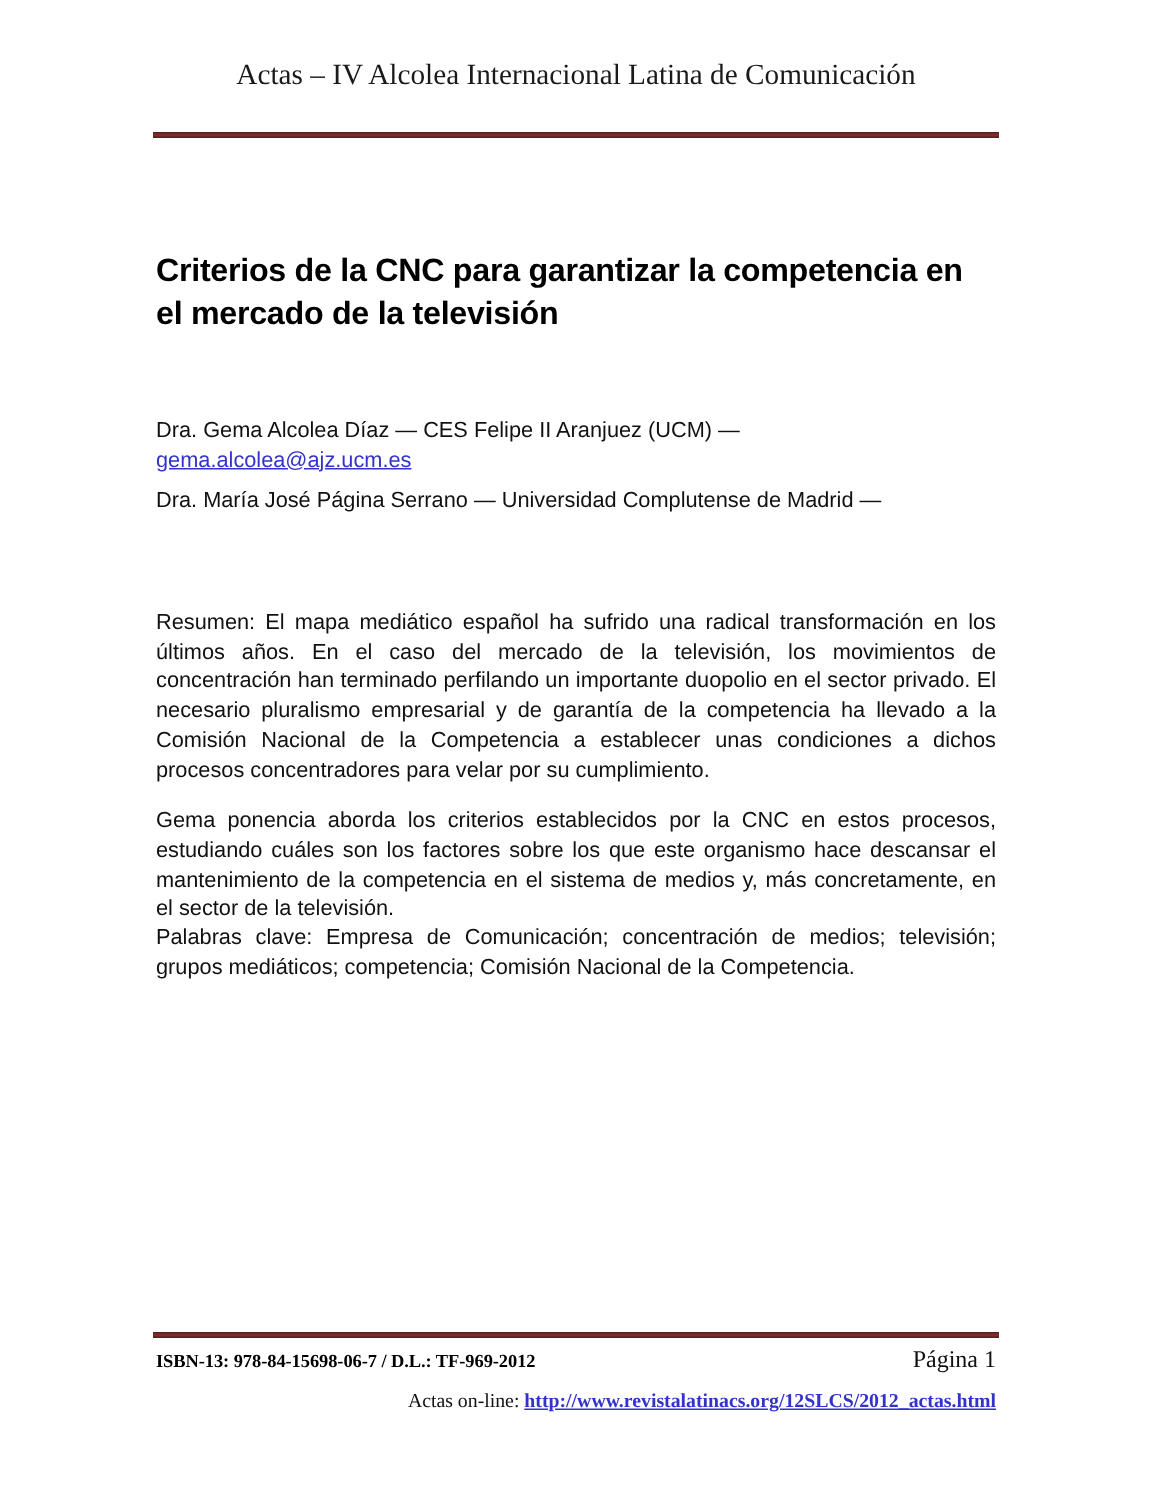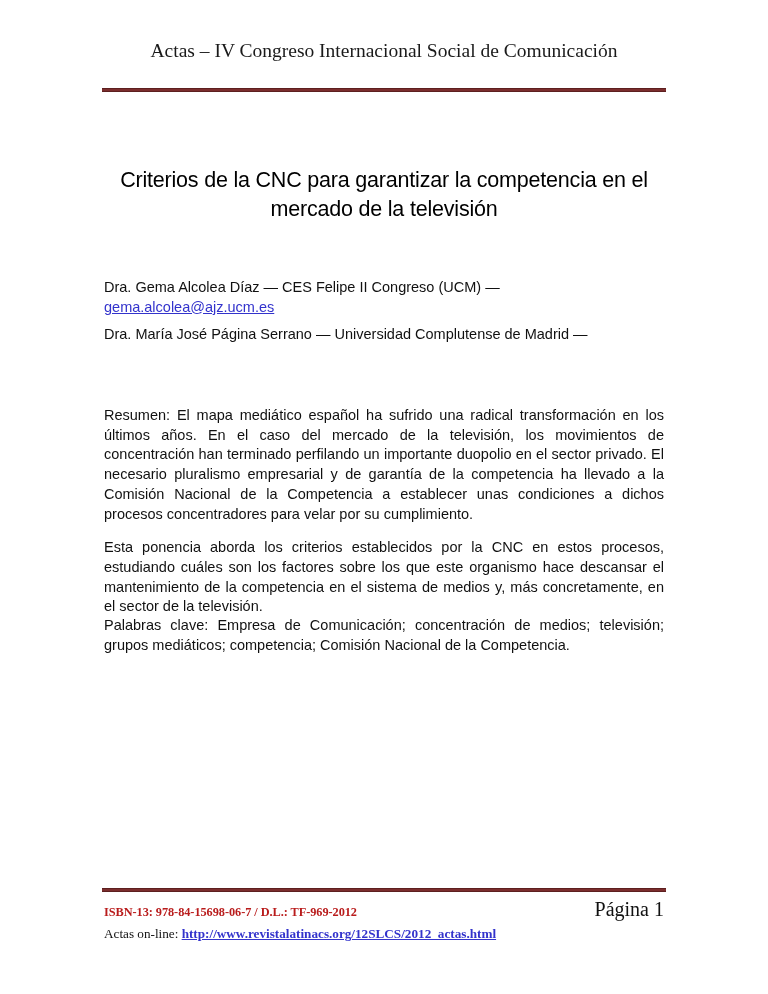--- a/index.html
+++ b/index.html
@@ -53,23 +53,23 @@
     top: 88px;
     width: 564px;
   }
 
   
   .doc-title {
     position: absolute;
     left: 104px;
     top: 166px;
     width: 560px;
-    text-align: center;
+    text-align: left;
     font-family: "Liberation Sans", sans-serif;
-    font-weight: normal;
+    font-weight: bold;
     font-size: 21.5px;
     line-height: 29px;
     letter-spacing: -0.2px;
     color: #000000;
   }
 
   
   .authors {
     position: absolute;
     left: 104px;
@@ -132,71 +132,71 @@
     width: 560px;
     display: flex;
     align-items: baseline;
     justify-content: space-between;
   }
   .footer-isbn {
     font-family: "Liberation Serif", serif;
     font-weight: bold;
     font-size: 12.3px;
     letter-spacing: -0.05px;
-    color: #b91c1c;
+    color: #000000;
     white-space: nowrap;
   }
   .footer-page {
     font-family: "Liberation Serif", serif;
-    font-size: 20px;
+    font-size: 16px;
     color: #111111;
     white-space: nowrap;
   }
   .footer-online {
     position: absolute;
     left: 104px;
     top: 926px;
     width: 560px;
-    text-align: left;
+    text-align: right;
     font-family: "Liberation Serif", serif;
     font-size: 13.2px;
     color: #111111;
   }
   .footer-online a.doclink {
     font-weight: bold;
     word-break: normal;
   }
 </style>
 </head>
 <body>
 
 <div class="page">
 
   <div class="doc-header">
-    <div class="hdr-line">Actas – IV Congreso Internacional Social de Comunicación</div>
+    <div class="hdr-line">Actas – IV Alcolea Internacional Latina de Comunicación</div>
   </div>
   <div class="header-rule rule-maroon"></div>
 
   <div class="doc-title">Criterios de la CNC para garantizar la competencia en el mercado de la televisión</div>
 
   <div class="authors">
     <div class="author-block">
-      <span>Dra. Gema Alcolea Díaz — CES Felipe II Congreso (UCM) —</span>
+      <span>Dra. Gema Alcolea Díaz — CES Felipe II Aranjuez (UCM) —</span>
       <div class="linkline">
         <a class="doclink" href="#">gema.alcolea@ajz.ucm.es</a>
       </div>
     </div>
     <div class="author-block">
       <span>Dra. María José Página Serrano — Universidad Complutense de Madrid —</span>
     </div>
   </div>
 
   <div class="abstract">
     <p class="para"><span class="lbl-bold">Resumen:</span><span> El mapa mediático español ha sufrido una radical transformación en los últimos años. En el caso del mercado de la televisión, los movimientos de concentración han terminado perfilando un importante duopolio en el sector privado. El necesario pluralismo empresarial y de garantía de la competencia ha llevado a la Comisión Nacional de la Competencia a establecer unas condiciones a dichos procesos concentradores para velar por su cumplimiento.</span></p>
-    <p class="para">Esta ponencia aborda los criterios establecidos por la CNC en estos procesos, estudiando cuáles son los factores sobre los que este organismo hace descansar el mantenimiento de la competencia en el sistema de medios y, más concretamente, en el sector de la televisión.</p>
+    <p class="para">Gema ponencia aborda los criterios establecidos por la CNC en estos procesos, estudiando cuáles son los factores sobre los que este organismo hace descansar el mantenimiento de la competencia en el sistema de medios y, más concretamente, en el sector de la televisión.</p>
   </div>
 
   <div class="keywords">
     <p class="para"><span class="lbl-bold">Palabras clave:</span><span> Empresa de Comunicación; concentración de medios; televisión; grupos mediáticos; competencia; Comisión Nacional de la Competencia.</span></p>
   </div>
 
   <div class="footer-rule rule-maroon"></div>
   <div class="doc-footer">
     <span class="footer-isbn">ISBN-13: 978-84-15698-06-7 / D.L.: TF-969-2012</span>
     <span class="footer-page">Página 1</span>

